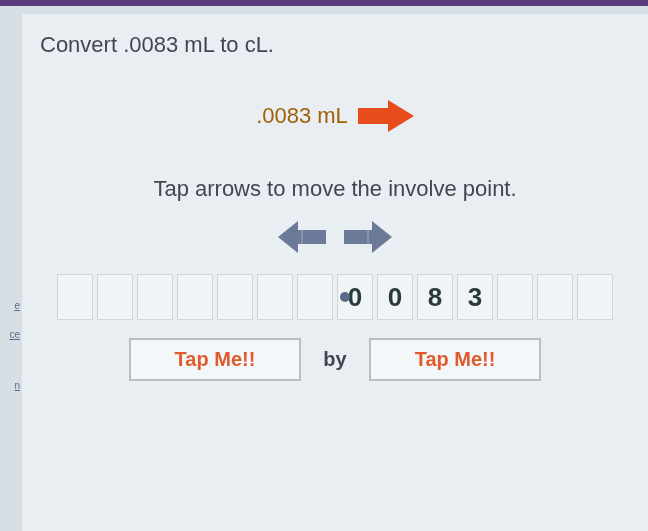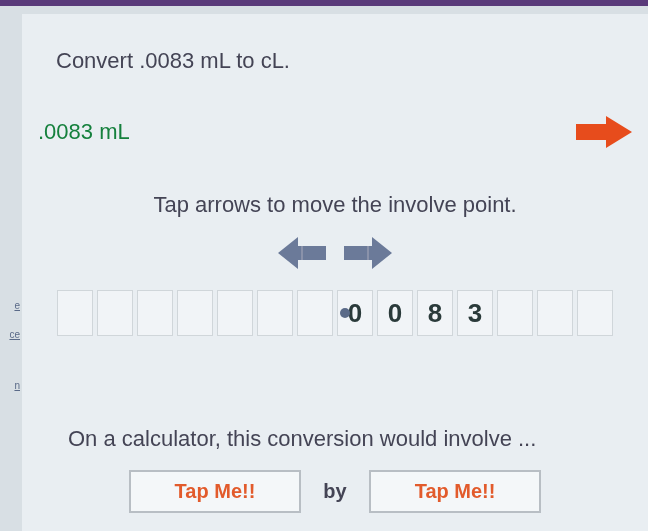--- a/index.html
+++ b/index.html
@@ -15,45 +15,45 @@
     height: 6px;
     background: #5a3a7a;
   }
   .content {
     position: absolute;
     top: 14px;
     left: 22px;
     right: 0;
     bottom: 0;
     background: #e9eef2;
-    padding: 16px;
+    padding: 0;
   }
   .sidebar-links {
     position: absolute;
     left: 0;
     top: 300px;
     width: 22px;
     font-size: 10px;
     color: #5a6a88;
     text-decoration: underline;
   }
   .sidebar-links div { margin-bottom: 18px; text-align: right; padding-right: 2px;}
   .question {
     font-size: 22px;
     color: #445;
     padding: 18px 0 0 18px;
   }
   .conv-row {
     display: flex;
     align-items: center;
-    justify-content: space-between;
+    justify-content: center;
     gap: 10px;
     margin-top: 40px;
     font-size: 22px;
-    color: #15803d;
+    color: #a16207;
   }
   .big-arrow-right svg { width: 56px; height: 36px; display:block;}
   .instruction {
     text-align: center;
     font-size: 22px;
     color: #445;
     margin-top: 42px;
   }
   .tap-arrows {
     display: flex;
@@ -175,21 +175,20 @@
       <div class="cell"></div>
       <div class="cell">0<div class="decimal-dot"></div></div>
       <div class="cell">0</div>
       <div class="cell">8</div>
       <div class="cell">3</div>
       <div class="cell"></div>
       <div class="cell"></div>
       <div class="cell"></div>
     </div>
 
-  <div class="calc-text">On a calculator, this conversion would involve ...</div>
 
   <div class="answer-row">
     <div class="tap-btn">Tap Me!!</div>
     <div class="by-text">by</div>
     <div class="tap-btn">Tap Me!!</div>
   </div>
 
 </div>
 
 </body></html>

